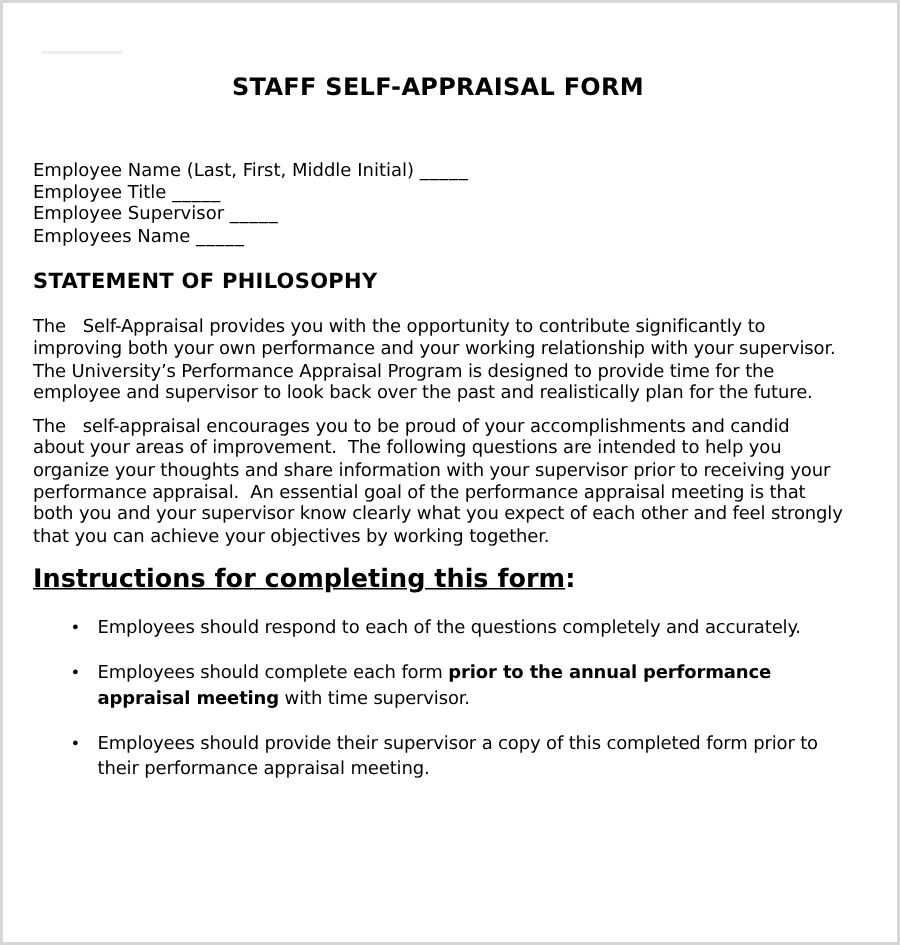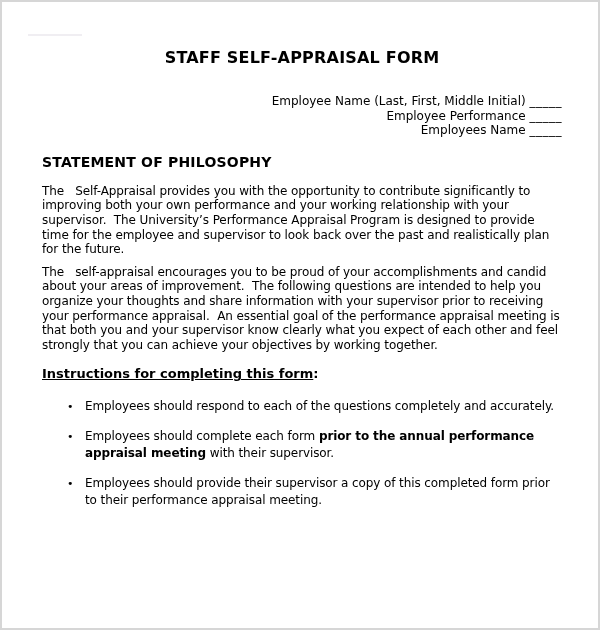--- a/index.html
+++ b/index.html
@@ -15,55 +15,54 @@
     color: #000000;
   }
   .artifact-line {
     position: absolute;
     left: 26px;
     top: 32px;
     width: 54px;
     height: 2px;
     background: #f0eef2;
   }
-  .doc { padding: 47px 36px 0 40px; }
+  .doc { padding: 47px 36px 0 20px; }
   .title {
     margin: 0;
     font-size: 16px;
     line-height: 18px;
     font-weight: bold;
     text-align: center;
     letter-spacing: 0.2px;
   }
   .fields {
-    margin-top: 27px;
+    margin-top: 39px;
     font-size: 12px;
     line-height: 14.6px;
-    text-align: right;
   }
   .field-row { white-space: pre-wrap; }
   .field-blank { letter-spacing: 0.5px; }
   .stmt-heading {
     margin: 16px 0 0 0;
     font-size: 14px;
     line-height: 16px;
     font-weight: bold;
     letter-spacing: 0.2px;
   }
   .para {
     margin: 14px 0 0 0;
     font-size: 12px;
     line-height: 14.6px;
     white-space: pre-wrap;
     letter-spacing: -0.1px;
   }
   .para + .para { margin-top: 8px; }
   .instr-heading {
     margin: 14px 0 0 0;
-    font-size: 13px;
+    font-size: 17px;
     line-height: 16px;
     font-weight: bold;
   }
   .instr-heading .u { text-decoration: underline; }
   .bullets { margin-top: 16px; }
   .bullet-item {
     display: flex;
     font-size: 12px;
     line-height: 17px;
     letter-spacing: -0.1px;
@@ -82,40 +81,41 @@
 <body>
 
 <div class="page">
   <div class="artifact-line"></div>
   <div class="doc">
 
     <h1 class="title">STAFF SELF-APPRAISAL FORM</h1>
 
     <div class="fields">
         <div class="field-row"><span>Employee Name (Last, First, Middle Initial) </span><span class="field-blank">_____</span></div>
-        <div class="field-row"><span>Employee Performance </span><span class="field-blank">_____</span></div>
+        <div class="field-row"><span>Employee Title </span><span class="field-blank">_____</span></div>
+        <div class="field-row"><span>Employee Supervisor </span><span class="field-blank">_____</span></div>
         <div class="field-row"><span>Employees Name </span><span class="field-blank">_____</span></div>
       </div>
 
     <h2 class="stmt-heading">STATEMENT OF PHILOSOPHY</h2>
 
     <p class="para">The   Self-Appraisal provides you with the opportunity to contribute significantly to improving both your own performance and your working relationship with your supervisor.  The University’s Performance Appraisal Program is designed to provide time for the employee and supervisor to look back over the past and realistically plan for the future.</p>
 
     <p class="para">The   self-appraisal encourages you to be proud of your accomplishments and candid about your areas of improvement.  The following questions are intended to help you organize your thoughts and share information with your supervisor prior to receiving your performance appraisal.  An essential goal of the performance appraisal meeting is that both you and your supervisor know clearly what you expect of each other and feel strongly that you can achieve your objectives by working together.</p>
 
     <h3 class="instr-heading"><span class="u">Instructions for completing this form</span><span>:</span></h3>
 
     <div class="bullets">
         <div class="bullet-item">
           <span class="bullet-marker">•</span>
           <span class="bullet-text"><span>Employees should respond to each of the questions completely and accurately.</span></span>
         </div>
         <div class="bullet-item">
           <span class="bullet-marker">•</span>
-          <span class="bullet-text"><span>Employees should complete each form </span><span class="b">prior to the annual performance appraisal meeting</span><span> with their supervisor.</span></span>
+          <span class="bullet-text"><span>Employees should complete each form </span><span class="b">prior to the annual performance appraisal meeting</span><span> with time supervisor.</span></span>
         </div>
         <div class="bullet-item">
           <span class="bullet-marker">•</span>
           <span class="bullet-text"><span>Employees should provide their supervisor a copy of this completed form prior to their performance appraisal meeting.</span></span>
         </div>
       </div>
 
   </div>
 </div>
 

